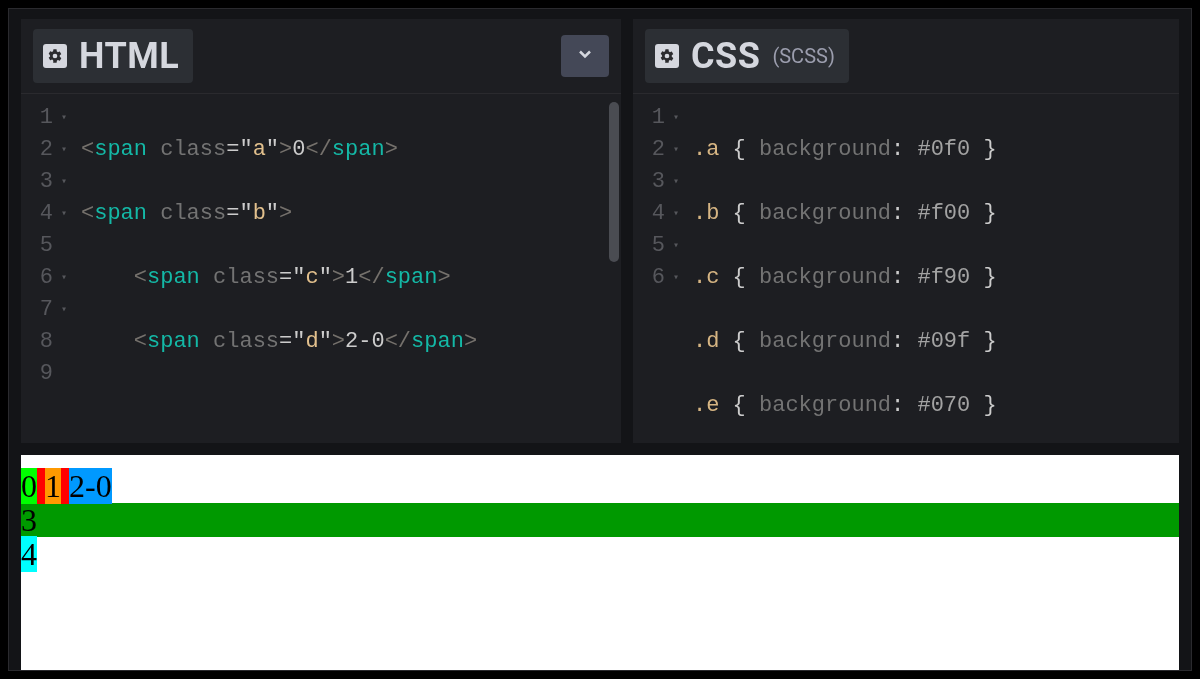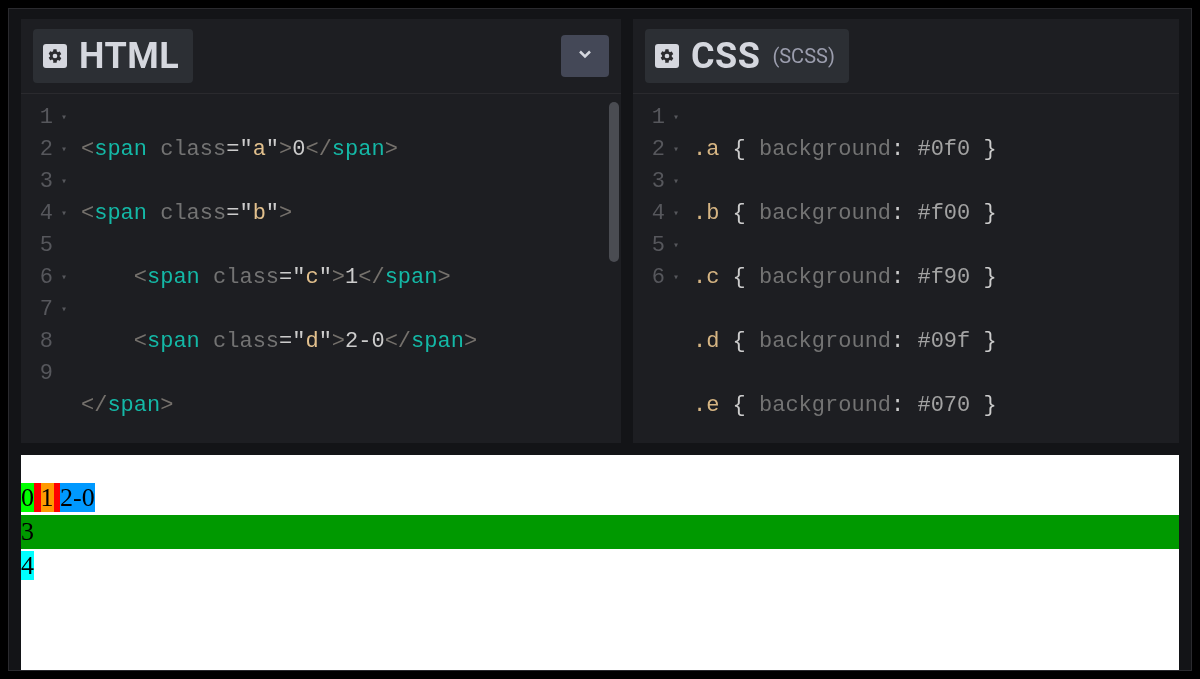--- a/index.html
+++ b/index.html
@@ -151,24 +151,24 @@
   }
 
   .result-wrapper {
     background: #fff;
     flex: 0 0 215px;
     padding: 0;
     margin: 12px 12px 0 12px;
   }
   .result-inner {
     font-family: "Times New Roman", Times, serif;
-    font-size: 26px;
+    font-size: 32px;
     line-height: 34px;
     color: #000;
-    padding-top: 26px;
+    padding-top: 14px;
   }
   .r-a { background: #0f0; }
   .r-b { background: #f00; }
   .r-c { background: #f90; }
   .r-d { background: #09f; }
   .r-e { background: #090; display: block; }
   .r-f { background: #0ff; }
 </style>
 </head>
 <body>
@@ -234,21 +234,20 @@
           <div class="gline">
               <span>9</span>
               <span class="fold"></span>
             </div>
         </div>
         <div class="code-lines">
 <div class="cline"><span class="tok-angle">&lt;</span><span class="tok-tag">span</span> <span class="tok-attr">class</span><span class="tok-punct">=</span><span class="tok-punct">"</span><span class="tok-str">a</span><span class="tok-punct">"</span><span class="tok-angle">&gt;</span><span class="tok-text">0</span><span class="tok-angle">&lt;/</span><span class="tok-tag">span</span><span class="tok-angle">&gt;</span></div>
 <div class="cline"><span class="tok-angle">&lt;</span><span class="tok-tag">span</span> <span class="tok-attr">class</span><span class="tok-punct">=</span><span class="tok-punct">"</span><span class="tok-str">b</span><span class="tok-punct">"</span><span class="tok-angle">&gt;</span></div>
 <div class="cline">    <span class="tok-angle">&lt;</span><span class="tok-tag">span</span> <span class="tok-attr">class</span><span class="tok-punct">=</span><span class="tok-punct">"</span><span class="tok-str">c</span><span class="tok-punct">"</span><span class="tok-angle">&gt;</span><span class="tok-text">1</span><span class="tok-angle">&lt;/</span><span class="tok-tag">span</span><span class="tok-angle">&gt;</span></div>
 <div class="cline">    <span class="tok-angle">&lt;</span><span class="tok-tag">span</span> <span class="tok-attr">class</span><span class="tok-punct">=</span><span class="tok-punct">"</span><span class="tok-str">d</span><span class="tok-punct">"</span><span class="tok-angle">&gt;</span><span class="tok-text">2-0</span><span class="tok-angle">&lt;/</span><span class="tok-tag">span</span><span class="tok-angle">&gt;</span></div>
-<div class="cline"><span class="tok-angle">&lt;/</span><span class="tok-tag">span</span><span class="tok-angle">&gt;</span></div>
 
 
 
 
         </div>
         <div class="scroll-thumb"></div>
       </div>
     </div>
 
     <div class="editor-panel right">

